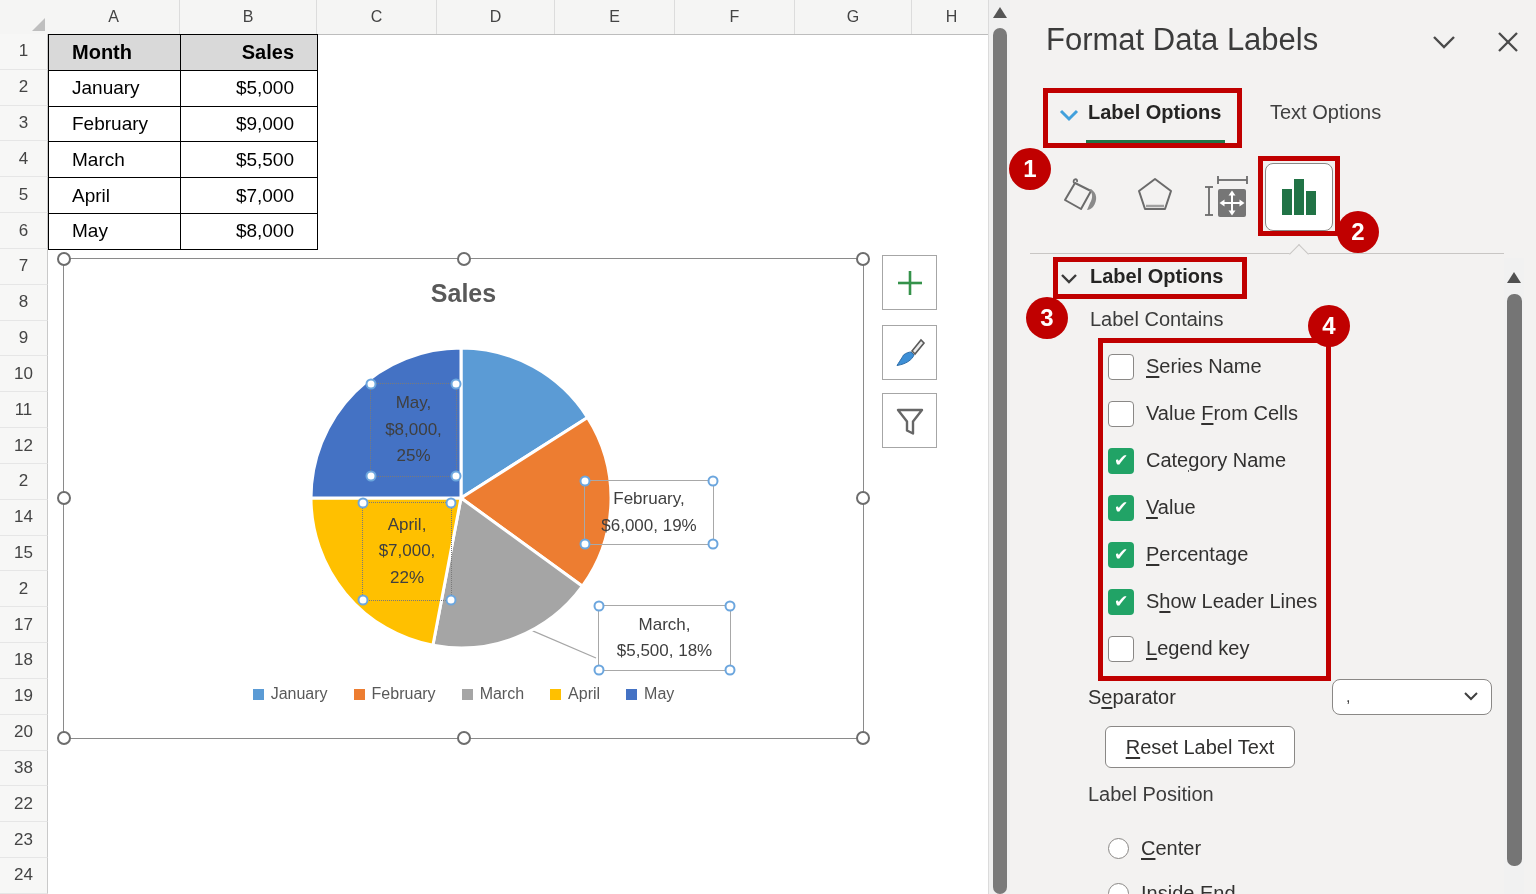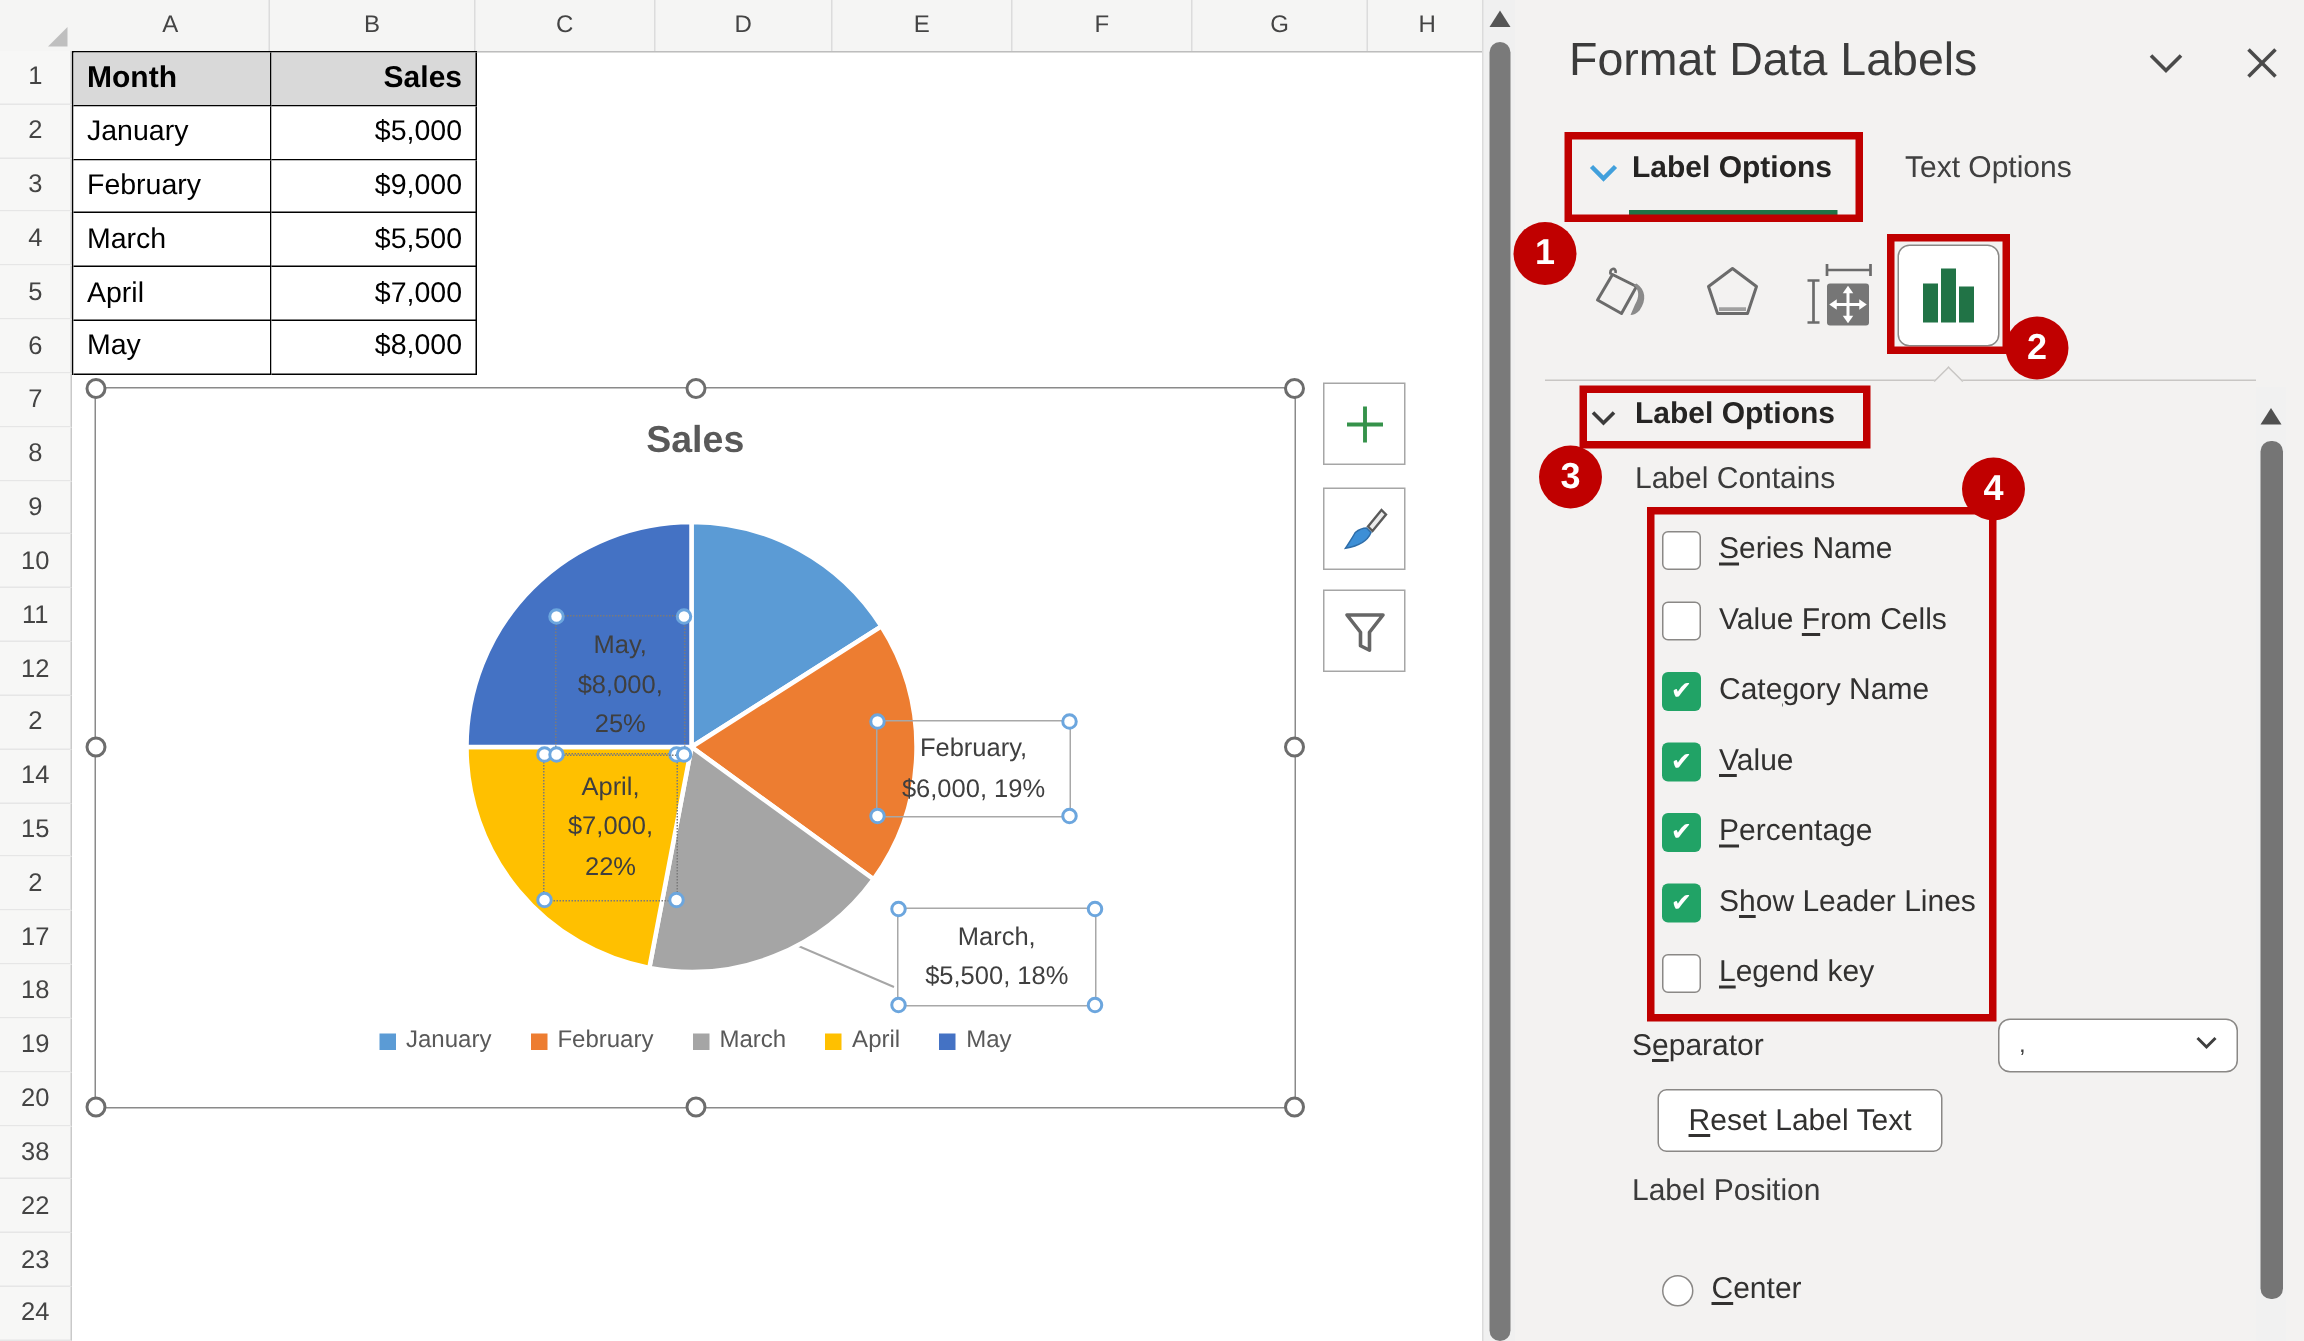--- a/index.html
+++ b/index.html
@@ -16,38 +16,38 @@
   .colh{border-right:1px solid #DCDCDC;display:flex;align-items:center;justify-content:center;
         color:#444;font-size:16px;box-sizing:border-box}
   #rowhdrs{position:absolute;left:0;top:34px;width:48px}
   .rowh{height:35.83px;border-bottom:1px solid #E6E6E6;border-right:1px solid #C9C9C9;
         display:flex;align-items:center;justify-content:center;color:#444;font-size:17px;
         background:#F7F7F6;box-sizing:border-box}
   
   #datatable{position:absolute;left:48px;top:34px;border-top:1.5px solid #000;border-left:1.5px solid #000}
   .trow{display:flex}
   .tcell{height:35.8px;border-right:1.5px solid #000;border-bottom:1.5px solid #000;box-sizing:border-box;
-         display:flex;align-items:center;font-size:19px;color:#000;padding:0 9px;background:#fff}
+         display:flex;align-items:center;font-size:19px;color:#000;padding:0 23px;background:#fff}
   .tcell.hdr{background:#D9D9D9;font-weight:bold;font-size:20px}
   .tcell.c0{width:132px;justify-content:flex-start}
   .tcell.c1{width:137px;justify-content:flex-end}
   
   #chart{position:absolute;left:63px;top:258px;width:799px;height:479px;background:#fff;
          border:1.5px solid #8A8A8A;box-sizing:content-box}
   #chart-title{position:absolute;left:0;right:0;top:20px;text-align:center;font-size:25px;
          font-weight:bold;color:#595959}
   #chartsvg{position:absolute;left:0;top:0}
   .dlabel{position:absolute;border:1px solid #A8A8A8;display:flex;align-items:center;justify-content:center;
           text-align:center;font-size:17px;color:#3F3F3F;white-space:pre-line;line-height:1.55}
   .dlabel.inside{border:1.5px dotted #7A7A7A}
   .dl-jan{left:397px;top:64px;width:127px;height:63px}
   .dl-feb{left:520px;top:221px;width:128px;height:63px}
   .dl-mar{left:534px;top:346px;width:131px;height:64px}
   .dl-apr{left:298px;top:243px;width:88px;height:97px}
-  .dl-may{left:306px;top:151px;width:85px;height:92px}
+  .dl-may{left:306px;top:124px;width:85px;height:92px}
   .lh{position:absolute;width:11px;height:11px;border:2px solid #6CA6DE;background:#fff;border-radius:50%;
       transform:translate(-50%,-50%);box-sizing:border-box}
   .fh{position:absolute;width:14px;height:14px;border:2.5px solid #6D6D6D;background:#fff;border-radius:50%;
       transform:translate(-50%,-50%);box-sizing:border-box;z-index:5}
   #legend{position:absolute;left:0;right:0;top:426px;display:flex;justify-content:center;gap:26px;align-items:center}
   .litem{display:flex;align-items:center;gap:7px;font-size:16px;color:#595959}
   .lsw{width:11px;height:11px;display:inline-block}
   
   .sidebtn{position:absolute;width:53px;height:53px;background:#fff;border:1px solid #A6A6A6;
            display:flex;align-items:center;justify-content:center}
@@ -92,21 +92,21 @@
   #seprow-label{position:absolute;left:78px;top:686px;font-size:20px;color:#323130}
   #sep-dd{position:absolute;left:322px;top:679px;width:160px;height:36px;background:#fff;
        border:1px solid #8A8886;border-radius:8px;box-sizing:border-box;display:flex;align-items:center}
   #sep-val{margin-left:13px;font-size:16px;color:#3F3F3F;flex:1}
   #sep-chev{margin-right:12px}
   #reset-btn{position:absolute;left:95px;top:726px;width:190px;height:42px;background:#fff;
        border:1px solid #8A8886;border-radius:6px;box-sizing:border-box;display:flex;align-items:center;
        justify-content:center;font-size:20px;color:#323130}
   #lbl-pos{position:absolute;left:78px;top:783px;font-size:20px;color:#3B3B3B}
   #radiolist{position:absolute;left:98px;top:826px}
-  .radiorow{display:flex;align-items:flex-end;gap:12px;height:45px}
+  .radiorow{display:flex;align-items:center;gap:12px;height:45px}
   .radio{width:21px;height:21px;border-radius:50%;border:1.5px solid #8A8886;background:#fff;box-sizing:border-box;flex:0 0 21px}
   .radiolabel{font-size:20px;color:#323130;white-space:nowrap}
   #pscroll{position:absolute;left:494px;top:258px;width:20px;height:636px;background:#F1F1F1}
   #pscroll .up{position:absolute;left:3px;top:14px;width:0;height:0;
        border-left:7px solid transparent;border-right:7px solid transparent;border-bottom:11px solid #505050}
   #pscroll .thumb{position:absolute;left:2.5px;top:36px;width:15px;height:572px;background:#757575;border-radius:7px}
   
   .rbox{position:absolute;border:5px solid #C00000;box-sizing:border-box;z-index:50;pointer-events:none}
   #rbox1{left:1043px;top:88px;width:199px;height:60px}
   #rbox2{left:1258px;top:156px;width:82px;height:80px}

